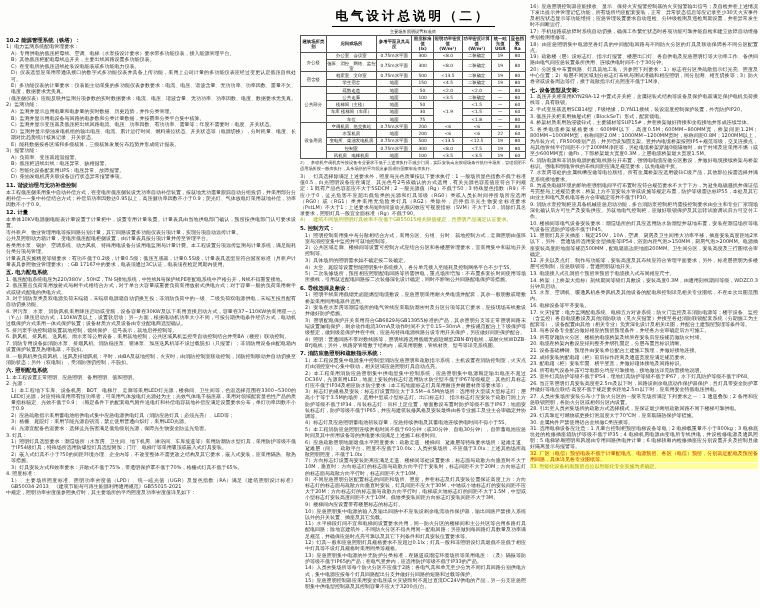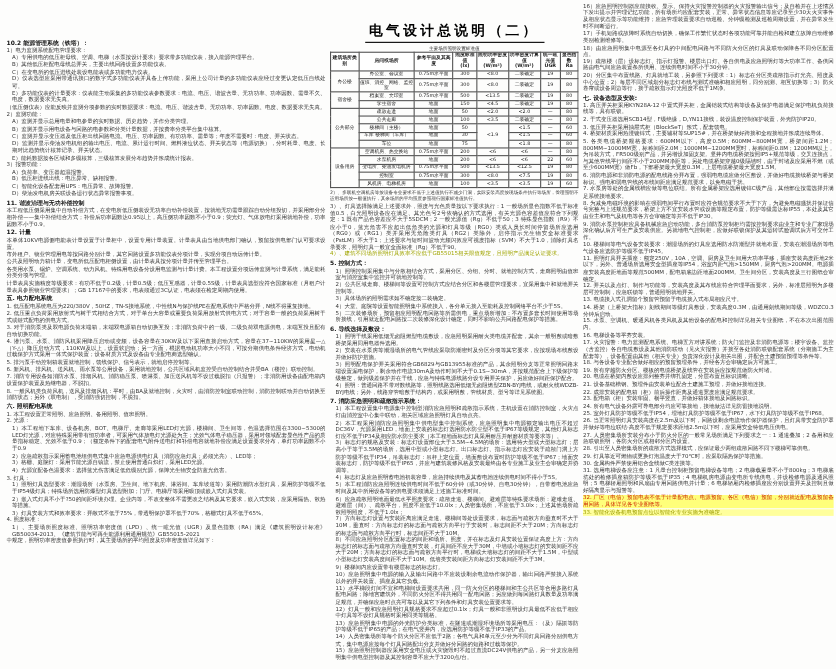--- a/index.html
+++ b/index.html
@@ -13,21 +13,21 @@
   #col-mid{left:300px;top:6px;width:226px;height:600px;}
   #col-right{left:530px;top:3px;width:228px;height:603px;}
   .para{font-size:5px;line-height:6.1px;text-align:justify;color:#333;margin:0 0 0.5px 0;}
   .para.h{font-weight:bold;font-size:5.4px;color:#111;margin-top:2.5px;}
   .para.i1{padding-left:5px;}
   .para.hl{color:#a0a500;}
   .para.r32{color:#cc2200;background:#ffff7a;}
   .para.hl2{color:#9a9a00;background:#ffff9c;}
   #page-title{
     font-size:12.5px;font-weight:bold;letter-spacing:3px;color:#000;
-    text-align:right;margin:14px auto 2px auto;display:table;
+    text-align:right;margin:2px auto 2px auto;display:table;
     border-bottom:1.2px solid #000;padding:0 4px 1px 4px;
   }
   #table-caption{font-size:4.2px;text-align:center;color:#222;margin-bottom:0.5px;}
   table{border-collapse:collapse;width:100%;table-layout:fixed;}
   th,td{
     border:0.5px solid #555;font-size:4.4px;line-height:1.15;
     text-align:center;vertical-align:middle;padding:0.6px 0.5px;
     white-space:pre-line;color:#222;overflow:hidden;
   }
   th{font-weight:bold;background:#fff;}

